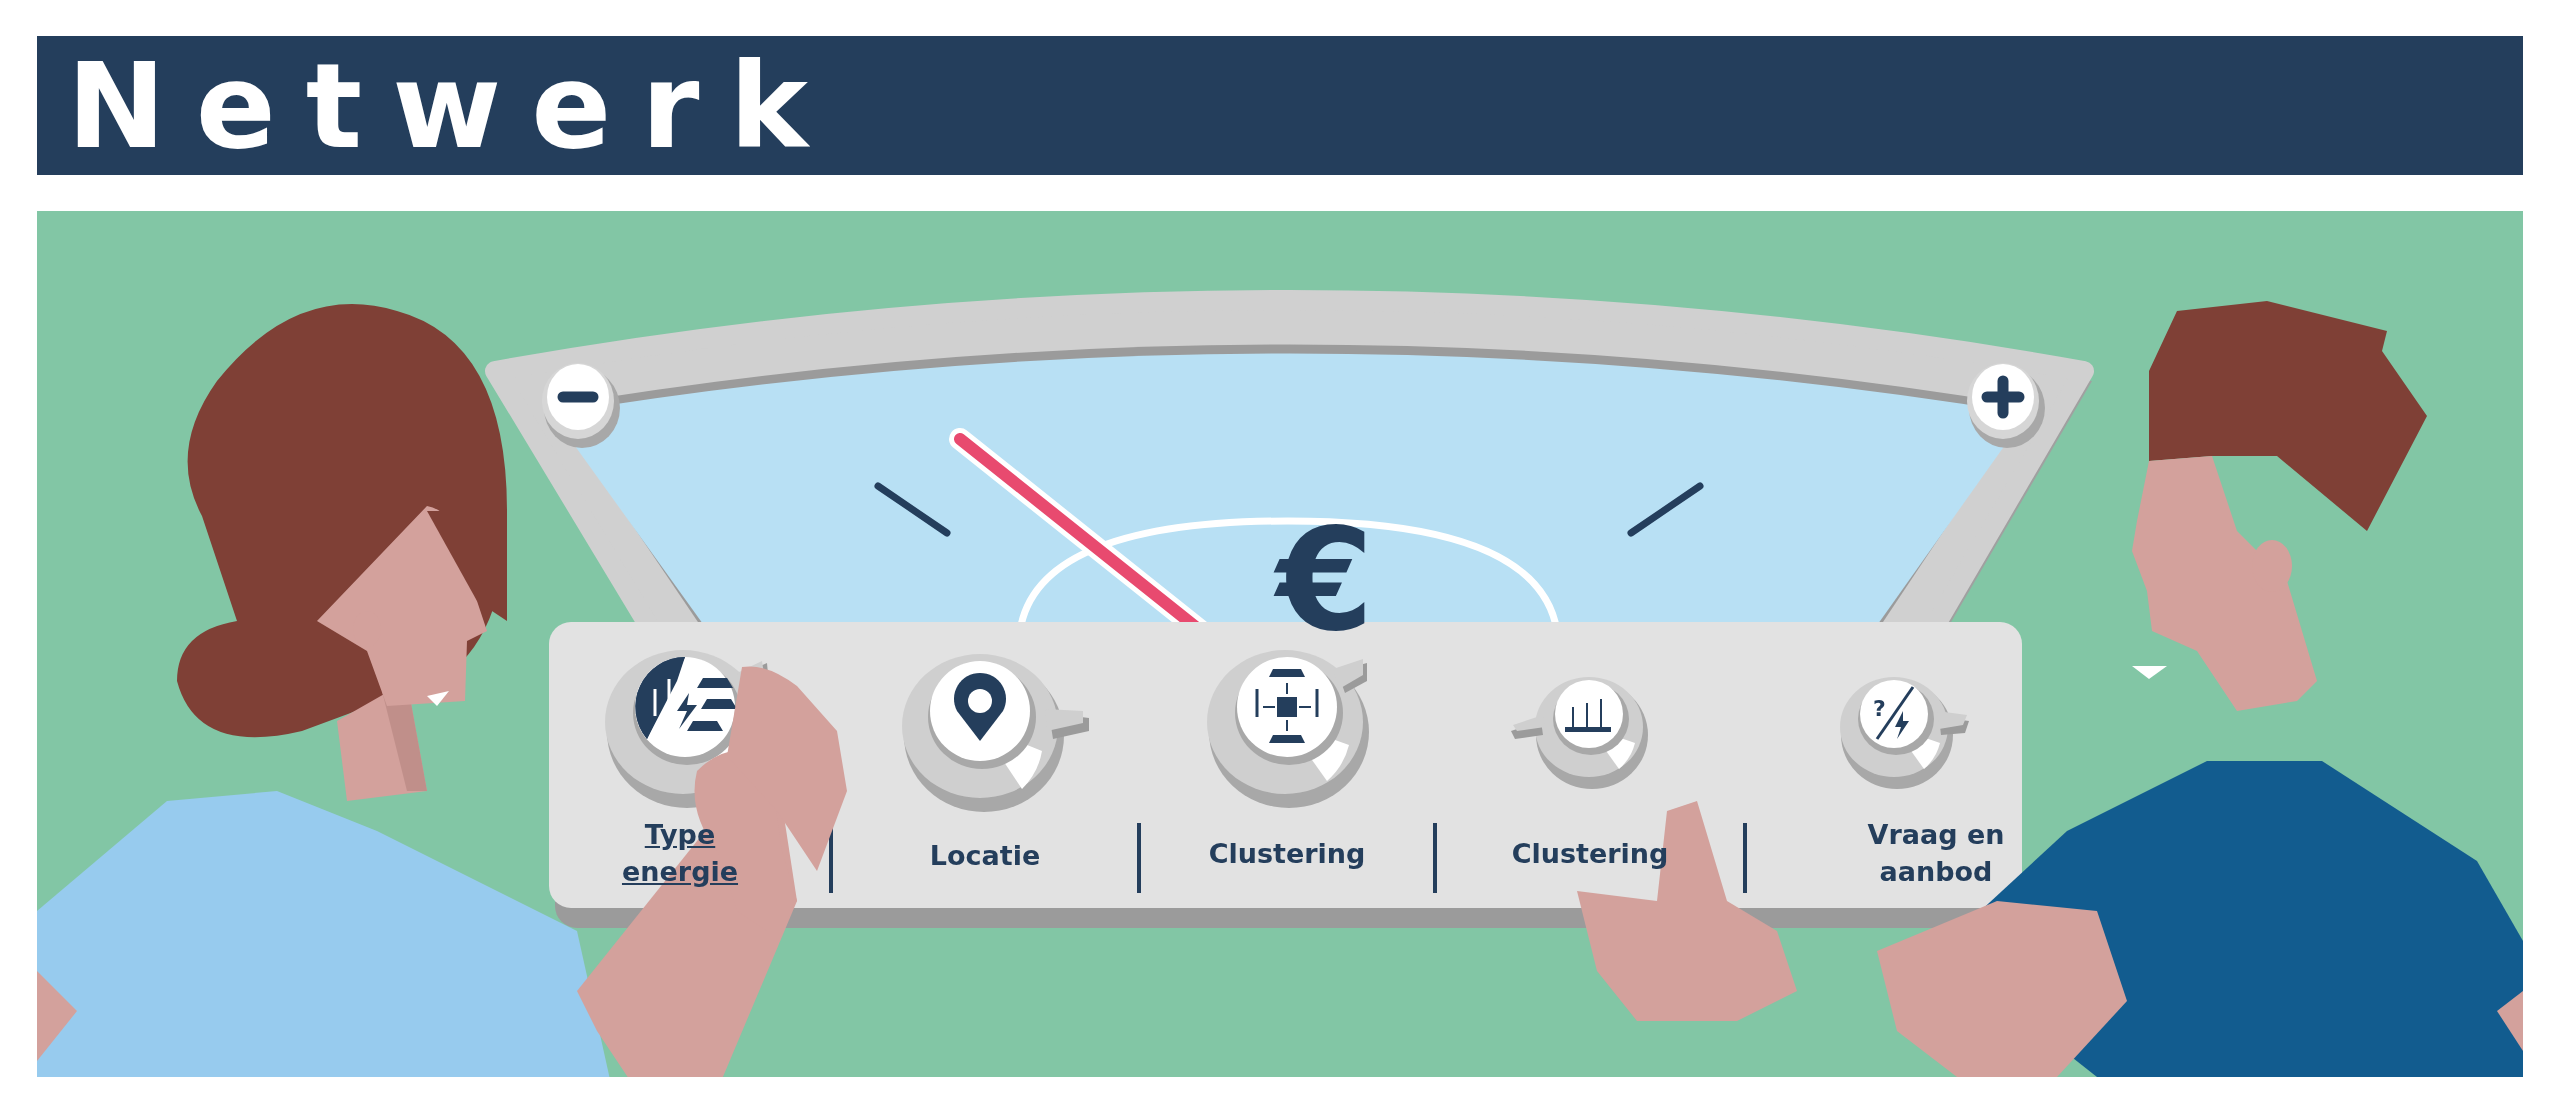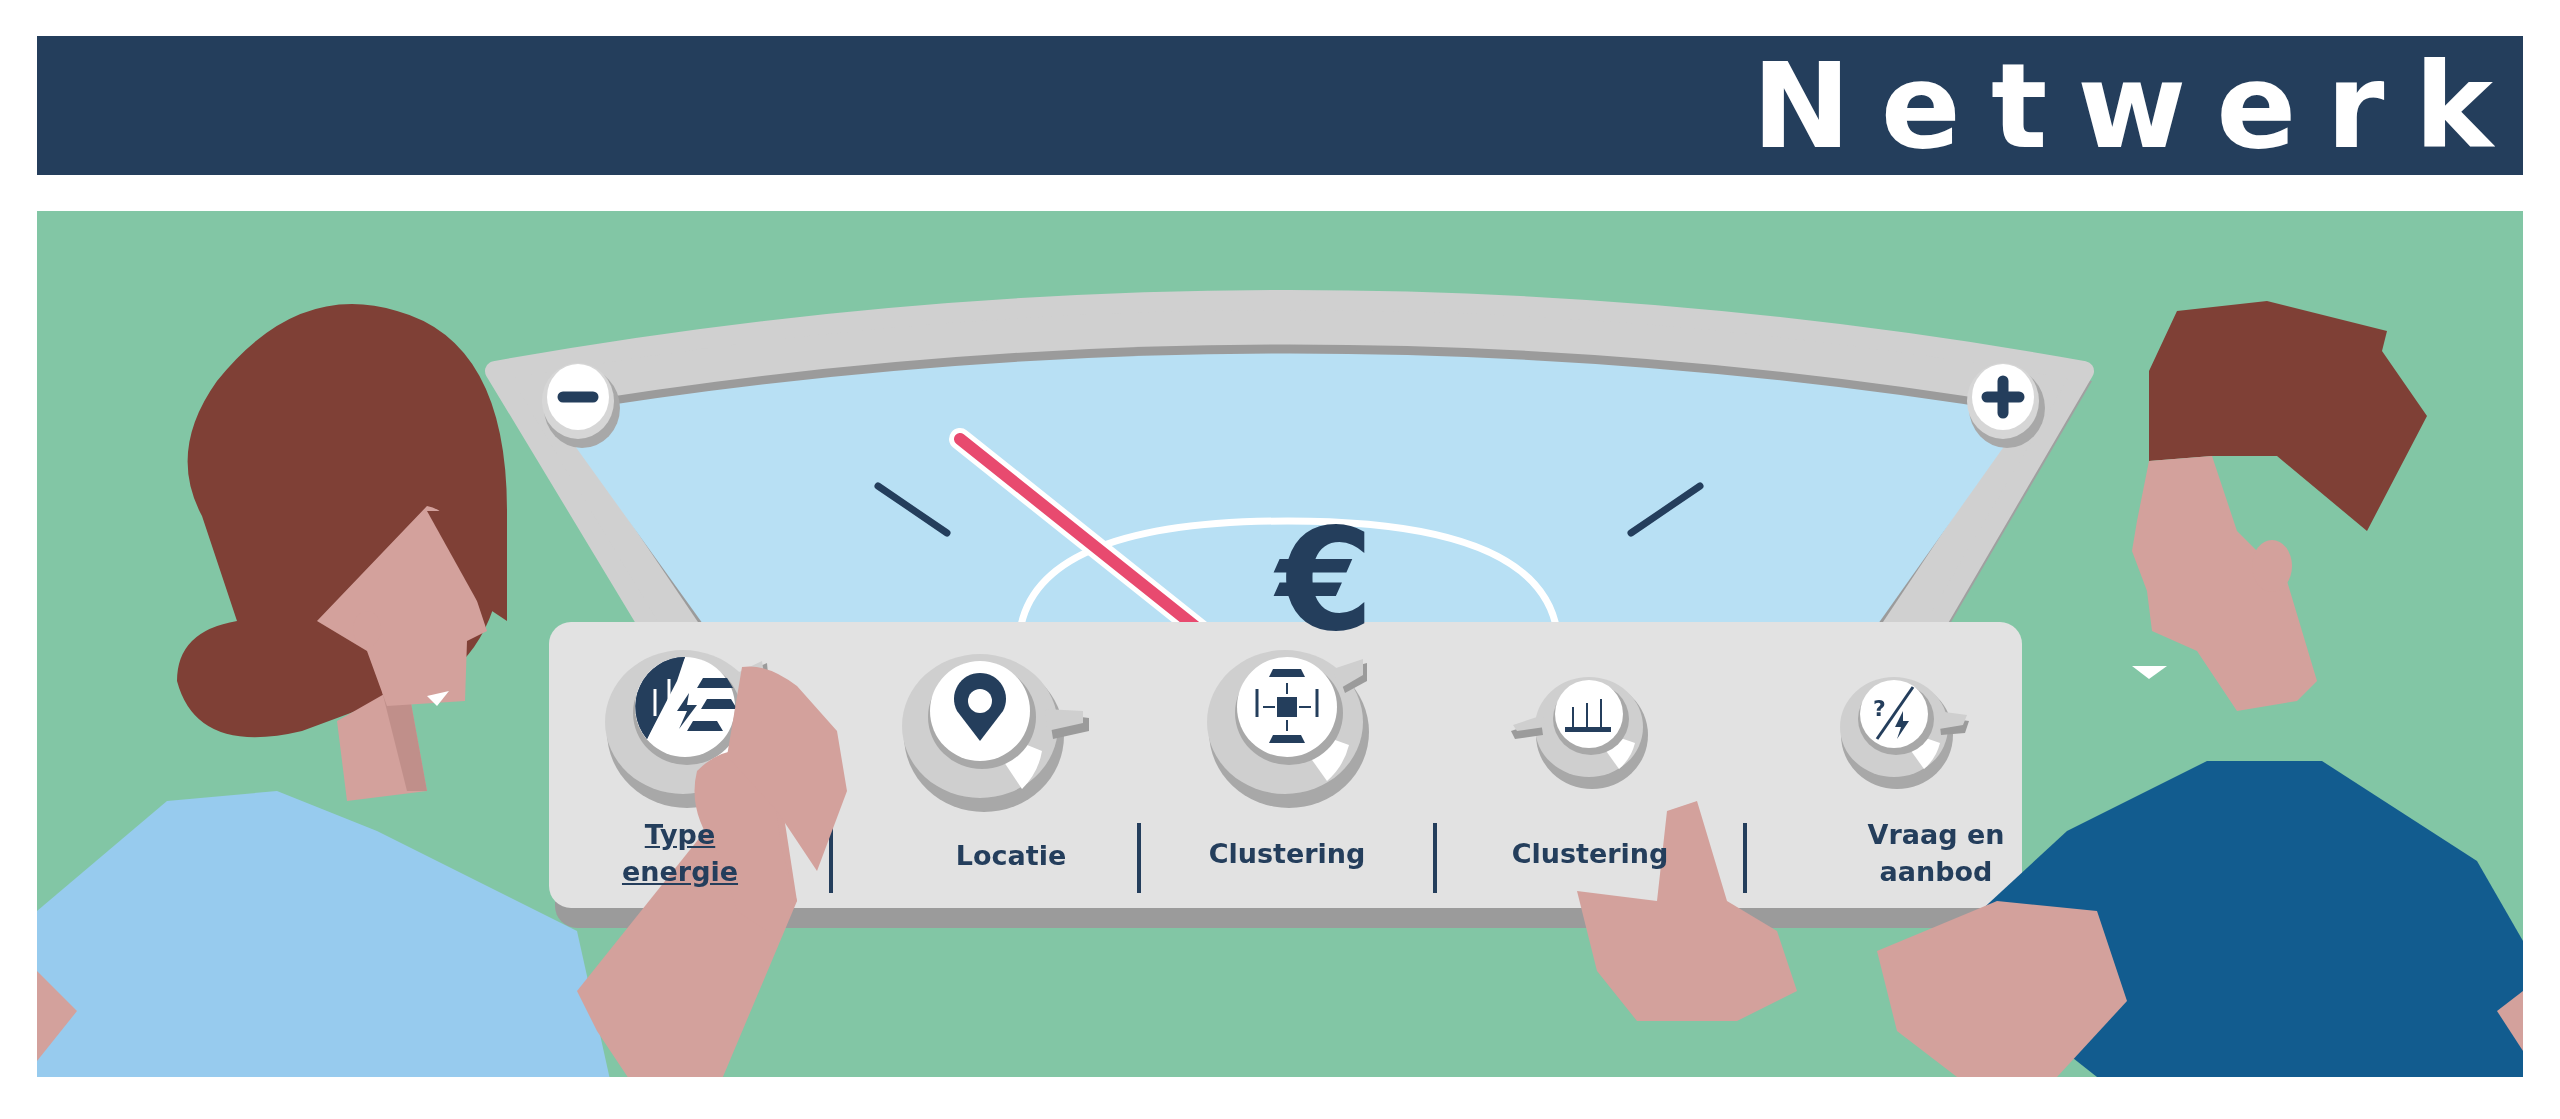--- a/index.html
+++ b/index.html
@@ -1,19 +1,19 @@
 <!DOCTYPE html>
 <html><head>
 <meta charset="utf-8">
 <style>
   html, body { margin: 0; padding: 0; background: #ffffff; }
   body { width: 2560px; height: 1119px; position: relative; overflow: hidden; font-family: "DejaVu Sans", sans-serif; }
   .header-bar {
     position: absolute; left: 37px; top: 36px; width: 2486px; height: 139px;
-    background: #243e5c; display: flex; align-items: center; justify-content: flex-end;
+    background: #243e5c; display: flex; align-items: center; justify-content: flex-start;
   }
   .header-title {
     color: #ffffff; font-family: "DejaVu Sans", sans-serif; font-weight: bold;
     font-size: 118px; letter-spacing: 30px; line-height: 1; padding-left: 30px;
   }
   .scene {
     position: absolute; left: 37px; top: 211px; width: 2486px; height: 866px;
     background: #82c6a5; overflow: hidden;
   }
   .scene svg { position: absolute; left: 0; top: 0; }
@@ -198,20 +198,20 @@
       <polygon points="2460,800 2486,780 2486,840" fill="#d3a19c"></polygon>
     </g>
   </svg>
 
   <div class="euro">€</div>
 
   <div class="label" style="left:643px; top:605px;text-decoration:underline;">
     <div>Type</div>
     <div>energie</div>
   </div>
-  <div class="label" style="left:948px; top:626px;margin-left:26px;">Locatie</div>
+  <div class="label" style="left:948px; top:626px;">Locatie</div>
   <div class="label" style="left:1250px; top:624px;">Clustering</div>
   <div class="label" style="left:1553px; top:624px;">Clustering</div>
   <div class="label" style="left:1855px; top:605px;margin-left:44px;">
     <div>Vraag en</div>
     <div>aanbod</div>
   </div>
 </div>
 
 </body></html>

